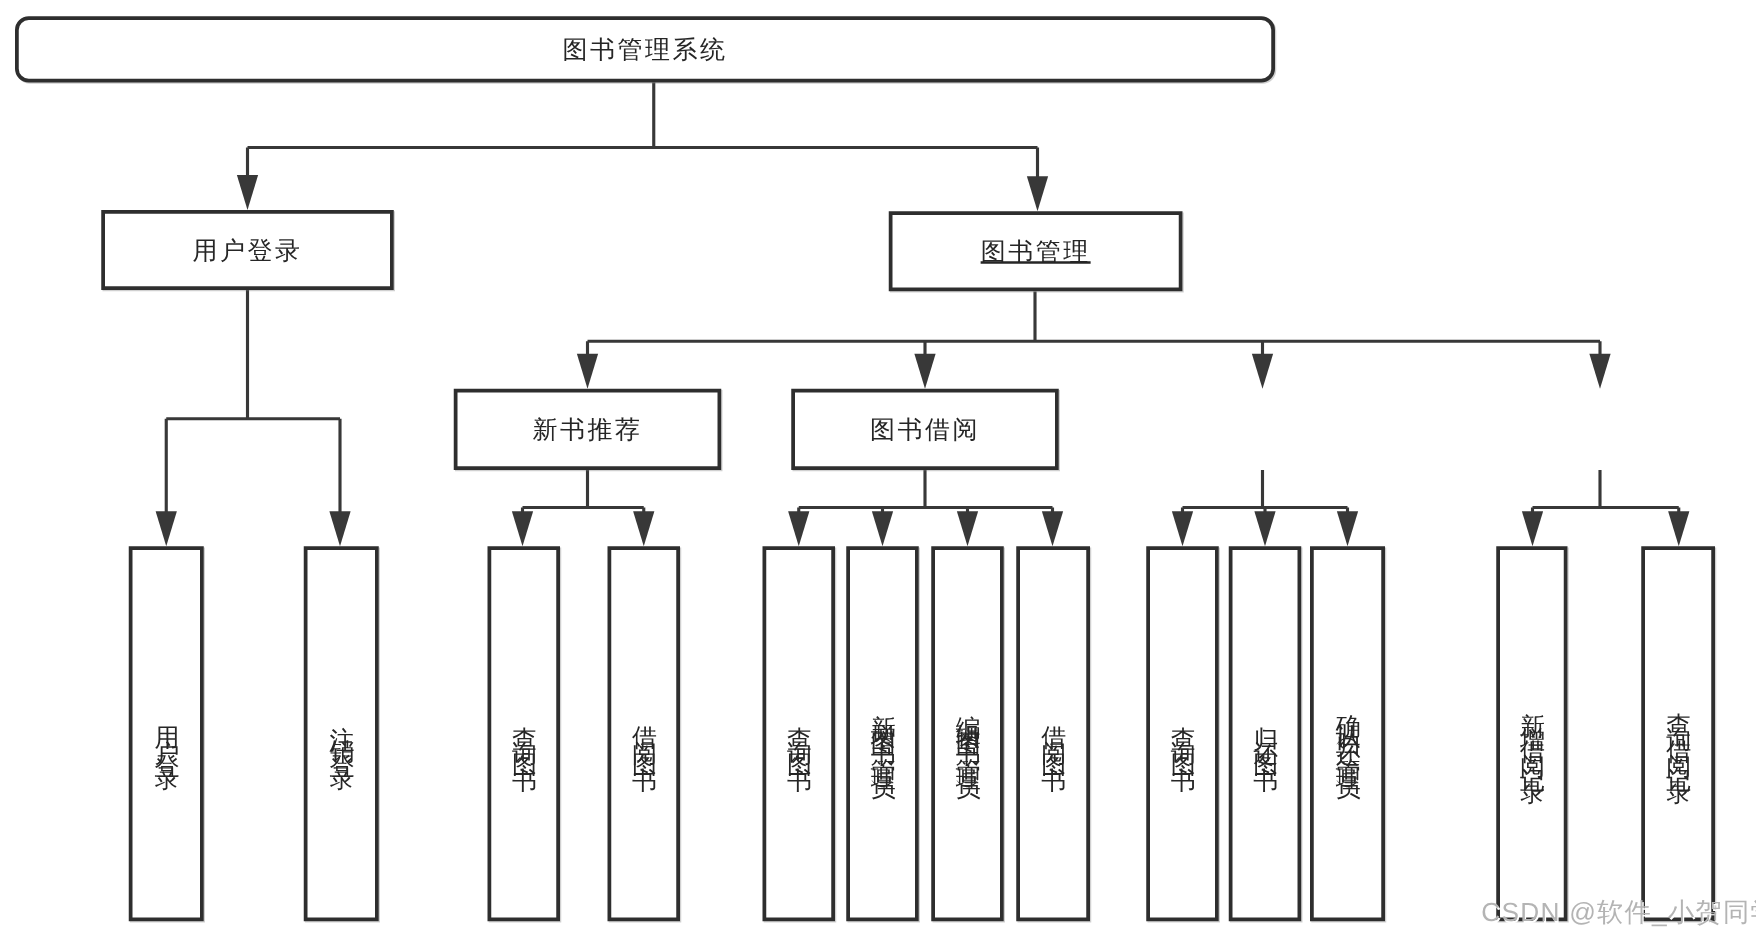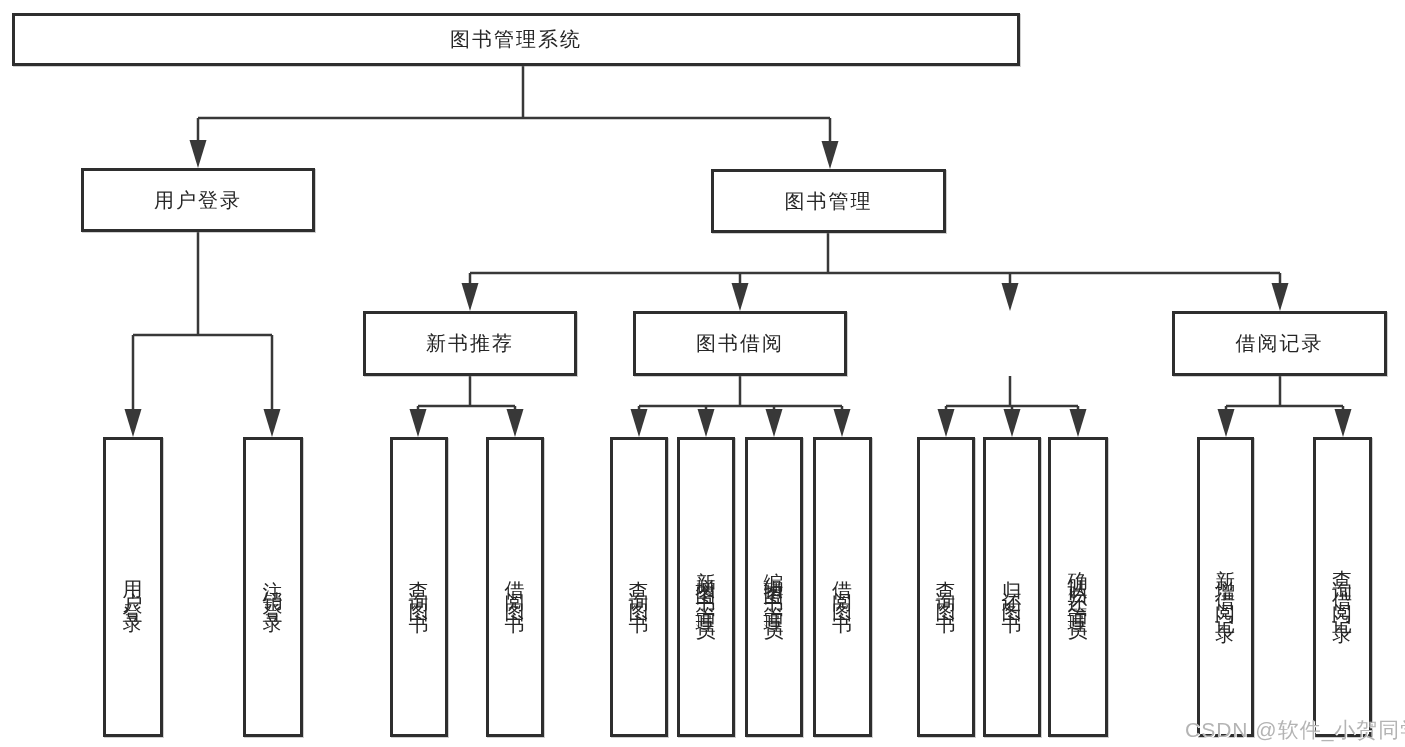--- a/index.html
+++ b/index.html
@@ -87,28 +87,27 @@
       <polygon points="765.5,409 782.5,409 774,437"></polygon>
       <polygon points="833.5,409 850.5,409 842,437"></polygon>
       <polygon points="937.5,409 954.5,409 946,437"></polygon>
       <polygon points="1003.5,409 1020.5,409 1012,437"></polygon>
       <polygon points="1069.5,409 1086.5,409 1078,437"></polygon>
       <polygon points="1217.5,409 1234.5,409 1226,437"></polygon>
       <polygon points="1334.5,409 1351.5,409 1343,437"></polygon>
     </g>
   </svg>
 
-  <div class="node h" style="left:12px; top:13px; width:1008px; height:53px;">图书管理系统</div>
+  <div class="node h" style="left:12px; top:13px; width:1008px; height:53px;border-radius:11px;">图书管理系统</div>
 
   <div class="node h" style="left:81px; top:168px; width:234px; height:64px;">用户登录</div>
-  <div class="node h" style="left:711px; top:169px; width:235px; height:64px;">图书管理</div>
+  <div class="node h" style="left:711px; top:169px; width:235px; height:64px;text-decoration:underline;">图书管理</div>
 
   <div class="node h" style="left:363px; top:311px; width:214px; height:65px;">新书推荐</div>
   <div class="node h" style="left:633px; top:311px; width:214px; height:65px;font-family:Liberation Mono, monospace;">图书借阅</div>
-  <div class="node h" style="left:1172px; top:311px; width:215px; height:65px;">借阅记录</div>
 
   <div class="node v" style="left:103px; top:437px; width:60px; height:300px;">
     <span>用户登录</span>
   </div>
   <div class="node v" style="left:243px; top:437px; width:60px; height:300px;">
     <span>注销登录</span>
   </div>
 
   <div class="node v" style="left:390px; top:437px; width:58px; height:300px;">
     <span>查询图书</span>

